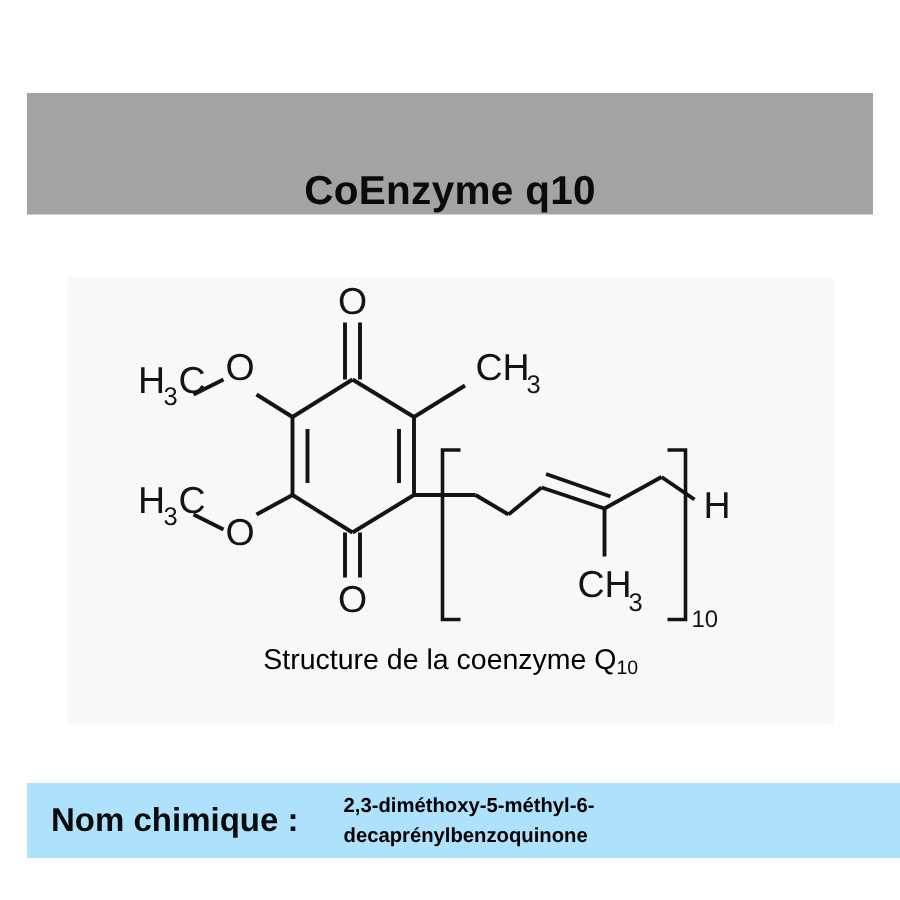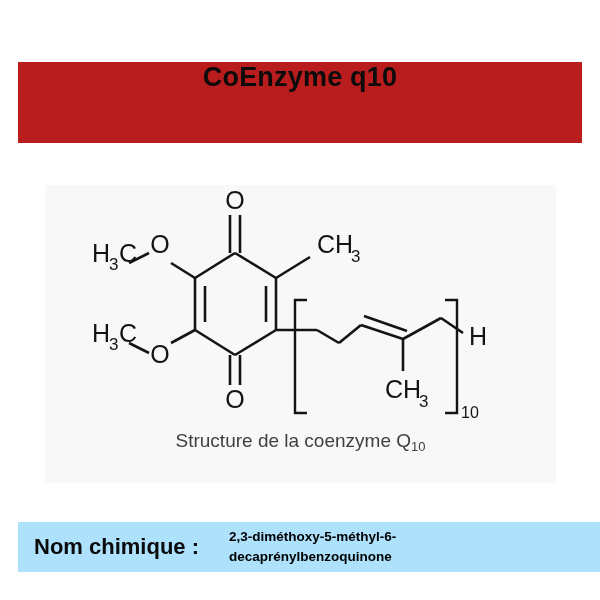--- a/index.html
+++ b/index.html
@@ -15,23 +15,23 @@
     overflow: hidden;
   }
 
   
   #title-banner {
     position: absolute;
     left: 18px;
     top: 62px;
     width: 564px;
     height: 81px;
-    background: #b91c1c;
+    background: #a3a3a3;
     display: flex;
-    align-items: flex-start;
+    align-items: flex-end;
     justify-content: center;
   }
   #title-text {
     font-size: 27px;
     font-weight: bold;
     color: #0b0b0b;
     letter-spacing: 0.2px;
     font-family: "Liberation Sans", sans-serif;
   }
 
@@ -53,21 +53,21 @@
     height: 252px;
     display: block;
   }
   #structure-caption {
     position: absolute;
     left: 0;
     top: 245px;
     width: 511px;
     text-align: center;
     font-size: 19px;
-    color: #404040;
+    color: #000000;
     font-family: "Liberation Sans", sans-serif;
   }
   #structure-caption .sub {
     font-size: 13px;
     vertical-align: -0.28em;
   }
 
   
   #name-banner {
     position: absolute;

